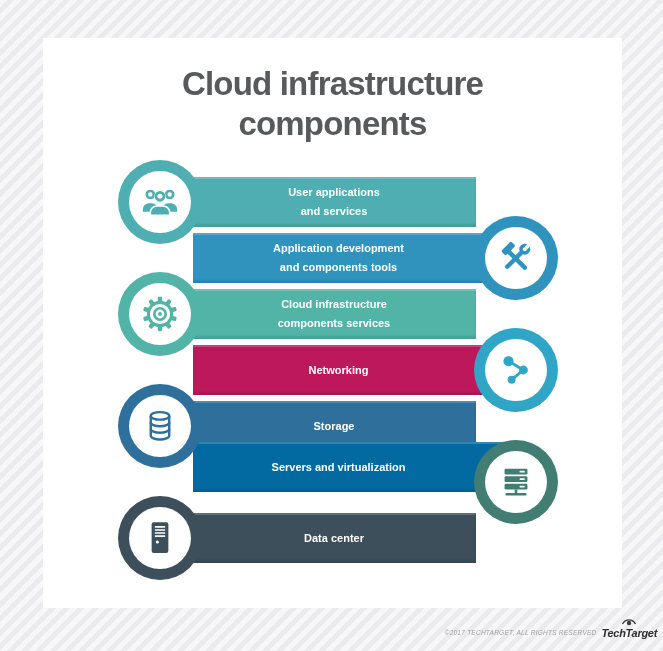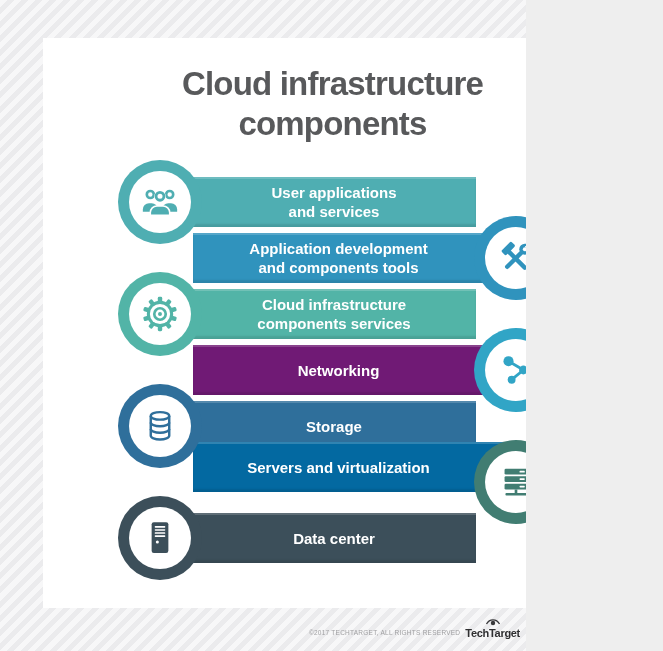--- a/index.html
+++ b/index.html
@@ -1,46 +1,46 @@
 <!DOCTYPE html>
 <html><head>
 <meta charset="utf-8">
 <style>
   html,body{margin:0;padding:0;background:#eee;}
   .stage{
-    position:relative;width:526px;height:651px;overflow:hidden;
+    position:relative;width:663px;height:651px;overflow:hidden;
     background:repeating-linear-gradient(135deg,#f7f7f8 0 5px,#ebebed 5px 10px);
     font-family:"Liberation Sans",sans-serif;
   }
   .card{position:absolute;left:43px;top:38px;width:579px;height:570px;background:#ffffff;}
   .title{
     position:absolute;top:26px;left:0;width:100%;margin:0;text-align:center;
     font-size:33px;line-height:40px;font-weight:bold;color:#58595b;letter-spacing:-0.8px;
   }
   .title span{display:block;}
   #rows{position:absolute;left:0;top:0;width:100%;height:100%;}
   .bar{
     position:absolute;height:50px;box-sizing:border-box;
     display:flex;flex-direction:column;align-items:center;justify-content:center;
-    color:#fff;font-weight:bold;font-size:15px;line-height:19px;text-align:center;
+    color:#fff;font-weight:bold;font-size:11px;line-height:19px;text-align:center;
     box-shadow:inset 0 2px 0 rgba(255,255,255,0.18), inset 0 -3px 2px rgba(0,0,0,0.10);
     z-index:1;
   }
   .bar.icon-left{padding-left:36px;padding-right:4px;}
   .bar.icon-right{padding-right:36px;padding-left:4px;align-items:center;}
   .badge{
     position:absolute;width:84px;height:84px;border-radius:50%;
     display:flex;align-items:center;justify-content:center;z-index:2;
   }
   .badge-inner{
     width:62px;height:62px;border-radius:50%;background:#ffffff;
     display:flex;align-items:center;justify-content:center;
   }
   .badge-inner svg{width:44px;height:44px;display:block;}
-  .footer{position:absolute;right:6px;top:617px;display:flex;align-items:flex-end;gap:5px;}
+  .footer{position:absolute;right:6px;top:617px;display:flex;align-items:flex-end;gap:5px;font-style:italic;}
   .copy{font-size:6.5px;color:#9f9fa1;letter-spacing:0.25px;padding-bottom:3px;}
   .brand{display:flex;flex-direction:column;align-items:center;line-height:1;}
   .brand .brand-text{font-size:11px;font-weight:bold;color:#2f2f31;letter-spacing:-0.3px;}
   .brand svg{display:block;margin-bottom:1px;}
 </style>
 </head>
 <body>
 
 <div class="stage">
   <div class="card">
@@ -115,21 +115,21 @@
                 <circle cx="50" cy="50" r="30" fill="currentColor"></circle>
                 <circle cx="50" cy="50" r="23" fill="#fff"></circle>
                 <circle cx="50" cy="50" r="16" fill="currentColor"></circle>
                 <circle cx="50" cy="50" r="10" fill="#fff"></circle>
                 <circle cx="50" cy="50" r="4.5" fill="currentColor"></circle>
               </svg>
             </div>
           </div>
         </div>
         <div>
-          <div class="bar icon-right" style="top: 307px; left: 150px; width: 323px; background: #701a75;">
+          <div class="bar icon-right" style="top: 307px; left: 150px; width: 323px; background: #be185d;">
             <span>Networking</span>
           </div>
           <div class="badge" style="top: 290px; left: 431px; background: rgb(49, 165, 198);">
             <div class="badge-inner" style="color: rgb(49, 165, 198);">
               <svg viewBox="0 0 100 100">
                 <g stroke="currentColor" stroke-width="6.5">
                   <path d="M33 30 L67 50"></path>
                   <path d="M67 50 L40 72"></path>
                 </g>
                 <g fill="currentColor">

